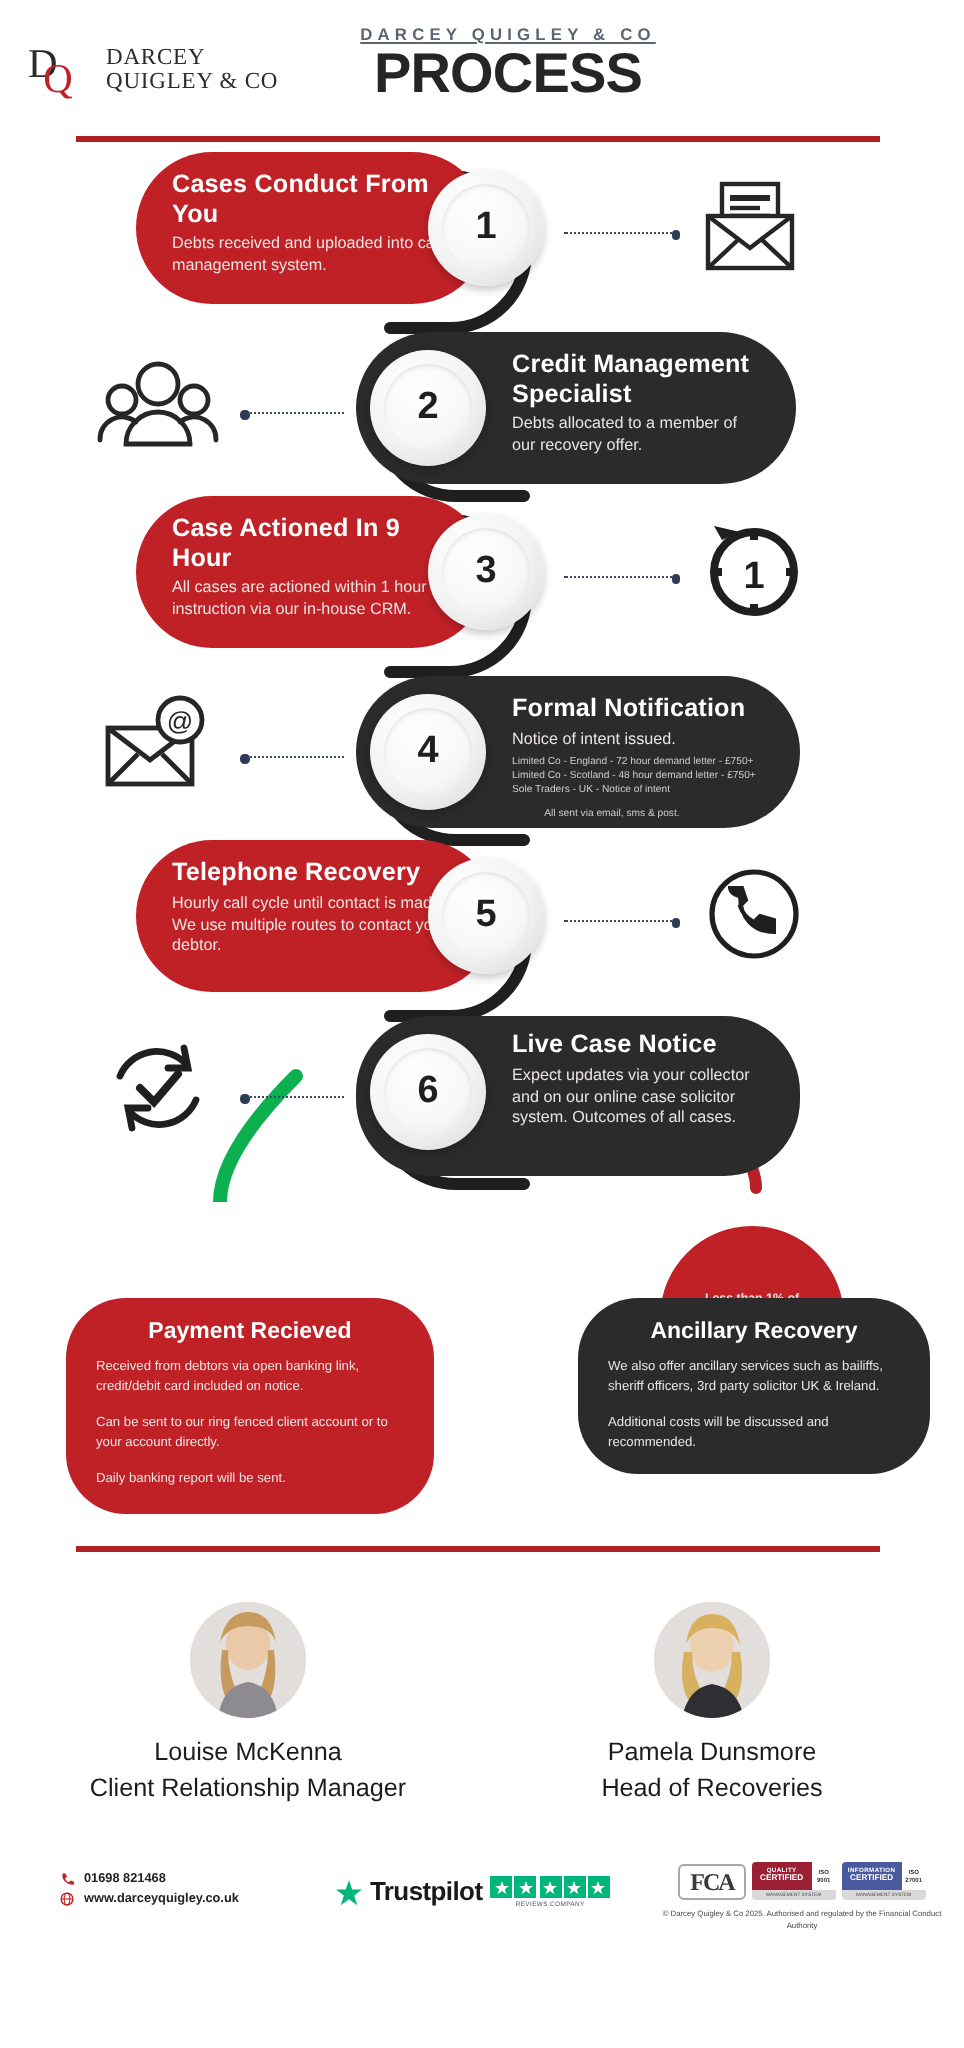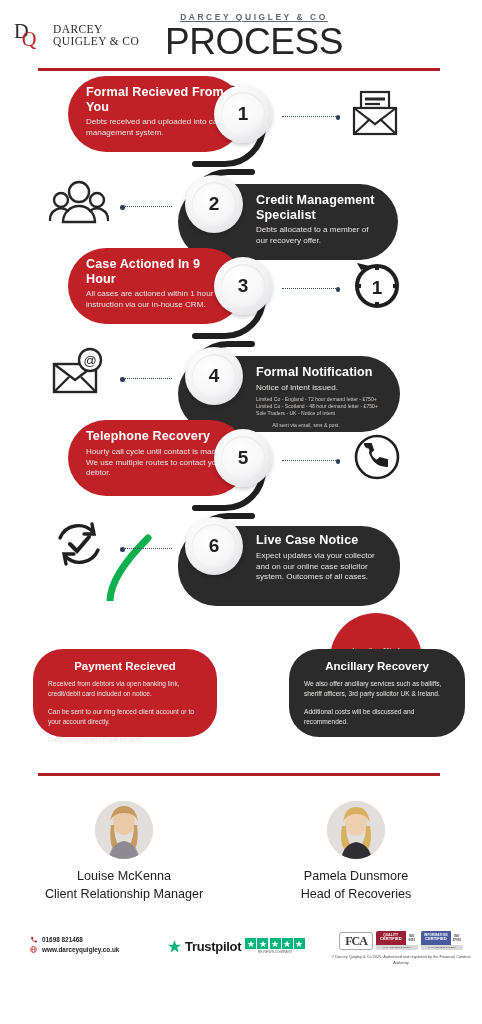--- a/index.html
+++ b/index.html
@@ -17,36 +17,36 @@
   .logo-text{display:flex;flex-direction:column;line-height:1.06;}
   .logo-text span{
     font-family:"Liberation Serif",serif;font-size:11.5px;letter-spacing:.4px;
     color:#2b2b2b;font-weight:400;white-space:nowrap;
   }
   .title-block{position:absolute;left:0;right:0;top:12px;text-align:center;padding-left:26px;}
   .kicker{
     font-size:8.4px;letter-spacing:2.6px;color:#5d6570;font-weight:700;text-decoration:underline;
   }
   .bigtitle{
-    font-size:37px;font-weight:400;letter-spacing:-.4px;color:#252525;
+    font-size:28px;font-weight:700;letter-spacing:-.4px;color:#252525;
     margin-top:1px;line-height:1;
   }
   .rule{position:absolute;left:38px;right:42px;top:68px;height:2.5px;background:#b02025;}
 
   
   .flow{position:relative;height:525px;}
   .spine{position:absolute;left:0;top:0;width:482px;height:525px;}
 
   .step{position:absolute;height:76px;}
   .pill{
     position:absolute;top:0;height:76px;border-radius:38px;
     box-sizing:border-box;overflow:hidden;
   }
   .pill.red{background:#bf2127;}
-  .pill.dark{background:#2b2b2b;margin-top:18px;}
+  .pill.dark{background:#2b2b2b;}
   .pill-inner{padding:9px 14px 0 18px;}
   .pill.right .pill-inner{padding:9px 16px 0 78px;}
   .pill h3{
     margin:0;color:#ffffff;font-size:12.6px;font-weight:700;line-height:1.16;
     letter-spacing:.1px;
   }
   .pill p{
     margin:3px 0 0 0;color:#e7e4e2;font-size:8.1px;line-height:1.35;font-weight:400;
   }
   .pill p.tiny{font-size:5.1px;line-height:1.45;margin-top:2px;color:#cfcbc8;}
@@ -167,21 +167,21 @@
     </svg>
 
     <svg class="spine" viewBox="0 0 482 525" style="pointer-events:none">
       <path d="M148 462 C 120 490, 110 510, 110 525" fill="none" stroke="#0db04f" stroke-width="7" stroke-linecap="round"></path>
       <path d="M340 462 C 368 490, 378 505, 378 518" fill="none" stroke="#b82025" stroke-width="6" stroke-linecap="round"></path>
     </svg>
 
     <div class="step" style="left:0;top:0;width:482px;">
       <div class="pill red" style="left:68px;width:176px;">
         <div class="pill-inner">
-          <h3>Formal Recieved From You</h3>
+          <h3>Cases Conduct From You</h3>
           <p>Debts received and uploaded into case management system.</p>
         </div>
       </div>
       <div class="badge" style="left:214px;">
         <span>1</span>
       </div>
       <div class="dots" style="left:282px;top:40px;width:56px;">
         <div class="dotend" style="right:-2px;"></div>
       </div>
       <div class="sideicon" style="left:344px;top:10px;">
@@ -320,21 +320,21 @@
         </svg>
       </div>
     </div>
   </div>
 
   <div class="outcomes">
     <div class="bubble" style="left:330px;top:12px;">
       <span>Less than 1% of instructed debts require ancillary services.</span>
     </div>
 
-    <div class="obox red" style="left:33px;top:48px;width:184px;height:88px;">
+    <div class="obox red" style="left:33px;top:48px;width:184px;height:108px;">
       <h4>Payment Recieved</h4>
       <p>Received from debtors via open banking link, credit/debit card included on notice.</p>
       <p>Can be sent to our ring fenced client account or to your account directly.</p>
       <p>Daily banking report will be sent.</p>
     </div>
 
     <div class="obox dark" style="left:289px;top:48px;width:176px;height:88px;">
       <h4>Ancillary Recovery</h4>
       <p>We also offer ancillary services such as bailiffs, sheriff officers, 3rd party solicitor UK &amp; Ireland.</p>
       <p>Additional costs will be discussed and recommended.</p>

